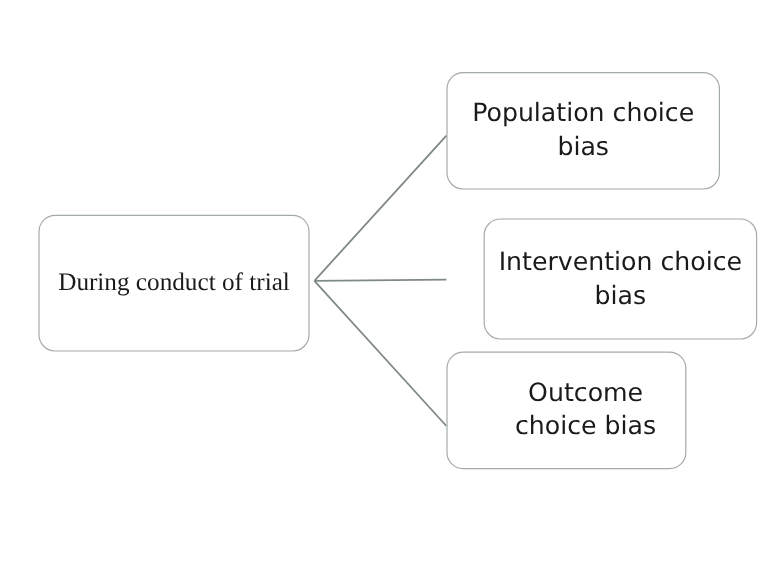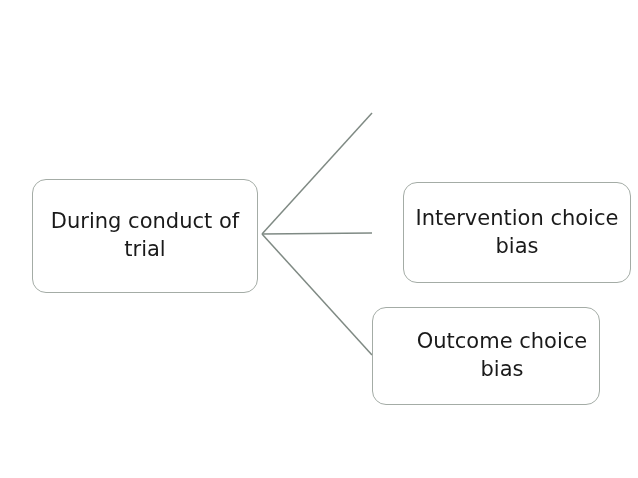--- a/index.html
+++ b/index.html
@@ -42,40 +42,43 @@
     border-radius: 14px;
     display: flex;
     align-items: center;
     justify-content: center;
     text-align: center;
     color: var(--text);
     font-size: 21px;
     line-height: 1.33;
     padding: 0 8px;
   }
-  .node-root  { left: 32px;  top: 179px; width: 226px; height: 114px; }
+  .node-root  { left: 32px;  top: 179px; width: 226px; height: 114px; font-family: Liberation Serif, serif; }
   .node-c0    { left: 372px; top: 60px;  width: 228px; height: 98px;  }
   .node-c1    { left: 372px; top: 182px; width: 228px; height: 101px; margin-left: 31px; }
-  .node-c2    { left: 372px; top: 307px; width: 228px; height: 98px; padding-left: 40px;  }
+  .node-c2    { left: 372px; top: 293px; width: 200px; height: 98px; padding-left: 40px;  }
 </style>
 </head>
 <body>
 
 <div class="canvas">
 
   <svg class="connectors" viewBox="0 0 638 478" xmlns="http://www.w3.org/2000/svg" aria-hidden="true">
     <line x1="262" y1="234" x2="372" y2="113"></line>
     <line x1="262" y1="234" x2="372" y2="233"></line>
     <line x1="262" y1="234" x2="372" y2="355"></line>
   </svg>
 
   <div class="node node-root">
     <span class="node-label">During conduct of trial</span>
   </div>
 
+  <div class="node node-c0">
+    <span class="node-label">Population choice bias</span>
+  </div>
 
   <div class="node node-c1">
     <span class="node-label">Intervention choice bias</span>
   </div>
 
   <div class="node node-c2">
     <span class="node-label">Outcome choice bias</span>
   </div>
 
 </div>

